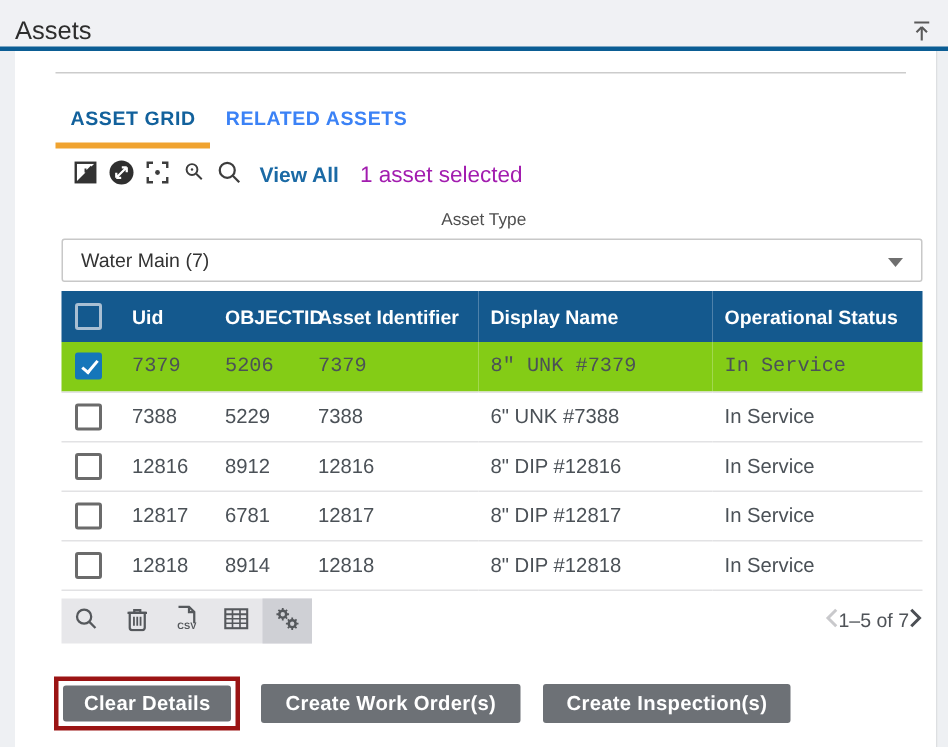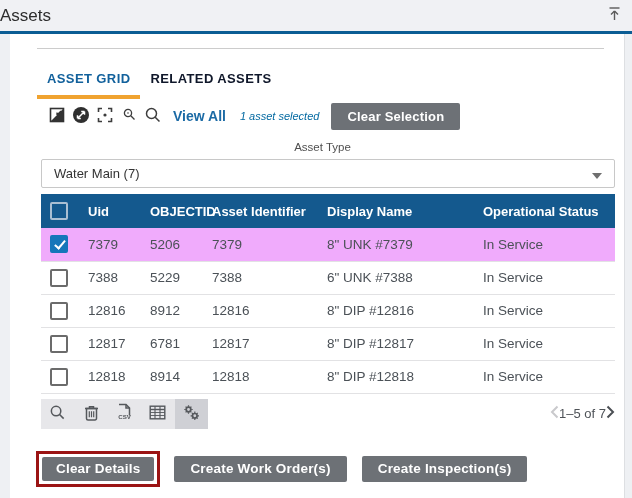--- a/index.html
+++ b/index.html
@@ -6,50 +6,50 @@
   html,body { width:632px; height:498px; }
   body {
     font-family: "Liberation Sans", sans-serif;
     background:#eef0f3;
     position:relative;
     overflow:hidden;
   }
   
   .titlebar{
     height:31px; background:#f0f1f4;
-    display:flex; align-items:center; justify-content:space-between;
-    padding:0 9px 0 0;
+    display:flex; align-items:flex-end; justify-content:space-between;
+    padding:0 9px 0 10px;
   }
   .title{ font-size:17px; color:#2d2d2d; }
   .blue-line{ height:3px; background:#0b5d94; }
   .collapse-btn{ width:18px; height:18px; display:flex; align-items:center; justify-content:center; cursor:pointer; background:none; border:none; }
 
   
   .content{
     position:absolute; top:34px; left:10px; right:7px; bottom:0;
     background:#fff; padding:0 20px 0 21px;
     border-right:1px solid #dddfe2;
   }
   .separator{ border:none; border-top:1px solid #cccccc; margin:14px 0 0 6px; }
 
   
   .tabs{ display:flex; margin-top:10px; margin-left:6px; }
   .tab{
-    font-size:13px; font-weight:bold; letter-spacing:.4px; color:#0f172a;
+    font-size:13px; font-weight:bold; letter-spacing:.4px; color:#3b82f6;
     padding:12px 10px 9px; border-bottom:4px solid transparent; cursor:pointer;
     background:none; border-top:none; border-left:none; border-right:none;
   }
   .tab.active{ color:#12619c; border-bottom-color:#f0a330; }
 
   
   .sel-toolbar{ display:flex; align-items:center; margin-top:2px; height:30px; }
   .tool-icons{ display:flex; margin-left:14px; }
   .tool-icon{ width:24px; height:26px; display:flex; align-items:center; justify-content:center; background:none; border:none; cursor:pointer; }
   .view-all{ margin-left:8px; font-size:14px; font-weight:bold; color:#1b6aa5; text-decoration:none; cursor:pointer; }
-  .sel-status{ margin-left:14px; font-size:11px; color:#0369a1;font-style:italic; }
+  .sel-status{ margin-left:14px; font-size:15px; color:#a21caf; }
   .btn{
     background:#6d7176; color:#fff; font-family:"Liberation Sans",sans-serif;
     font-weight:bold; font-size:13px; letter-spacing:.2px;
     border:none; border-radius:2px; height:27px; padding:0 16px; cursor:pointer;
   }
   .clear-btn{ margin-left:12px; }
 
   
   .asset-type{ margin-top:10px; margin-left:10px; }
   .field-label{ font-size:11.5px; color:#4f4f4f;text-align:center; }
@@ -63,21 +63,21 @@
 
   
   table{ margin-top:6px; margin-left:10px; width:574px; border-collapse:collapse; table-layout:fixed; }
   col.c-cb{width:39px} col.c-uid{width:62px} col.c-oid{width:62px}
   col.c-aid{width:115px} col.c-dn{width:156px} col.c-os{width:140px}
   thead th{
     background:#14598e; color:#fff; font-size:13px; font-weight:bold;
     text-align:left; height:34px; padding-left:8px;
   }
   tbody td{ height:33px; border-bottom:1px solid #e2e2e4; font-size:13.5px; color:#4b5157; padding-left:8px; }
-  tr.selected td{ background:#f0abfc; }
+  tr.selected td{ background:#84cc16;font-family:Liberation Mono, monospace; }
   .cb-cell{ padding-left:9px !important; }
   .cb{
     width:18px; height:18px; border:2px solid #6b6b6b; border-radius:2px;
     background:#fff; position:relative; cursor:pointer; display:block;
   }
   .cb.header-cb{ border-color:#a9bfd3; background:transparent; }
   .cb.checked{ background:#1576ba; border-color:#1576ba; }
   .cb.checked::after{
     content:""; position:absolute; left:5px; top:1px; width:4px; height:9px;
     border:solid #fff; border-width:0 2px 2px 0; transform:rotate(40deg);
@@ -170,21 +170,20 @@
         <span>
           <svg width="18" height="18" viewBox="0 0 18 18" fill="none" stroke="#3d3d3d" stroke-width="1.5">
             <circle cx="7.5" cy="7.5" r="5"></circle>
             <path d="M11.2 11.2 L15.5 15.5"></path>
           </svg>
         </span>
       </button>
     </div>
     <a class="view-all">View All</a>
     <span class="sel-status">1 asset selected</span>
-    <button class="btn clear-btn">Clear Selection</button>
   </div>
 
   <div class="asset-type">
     <div class="field-label">Asset Type</div>
     <div class="dropdown">
       <span class="dropdown-value">Water Main (7)</span>
       <span>
         <svg width="10" height="6" viewBox="0 0 10 6">
             <polygon points="0,0 10,0 5,6" fill="#6f6f6f"></polygon>
           </svg>

